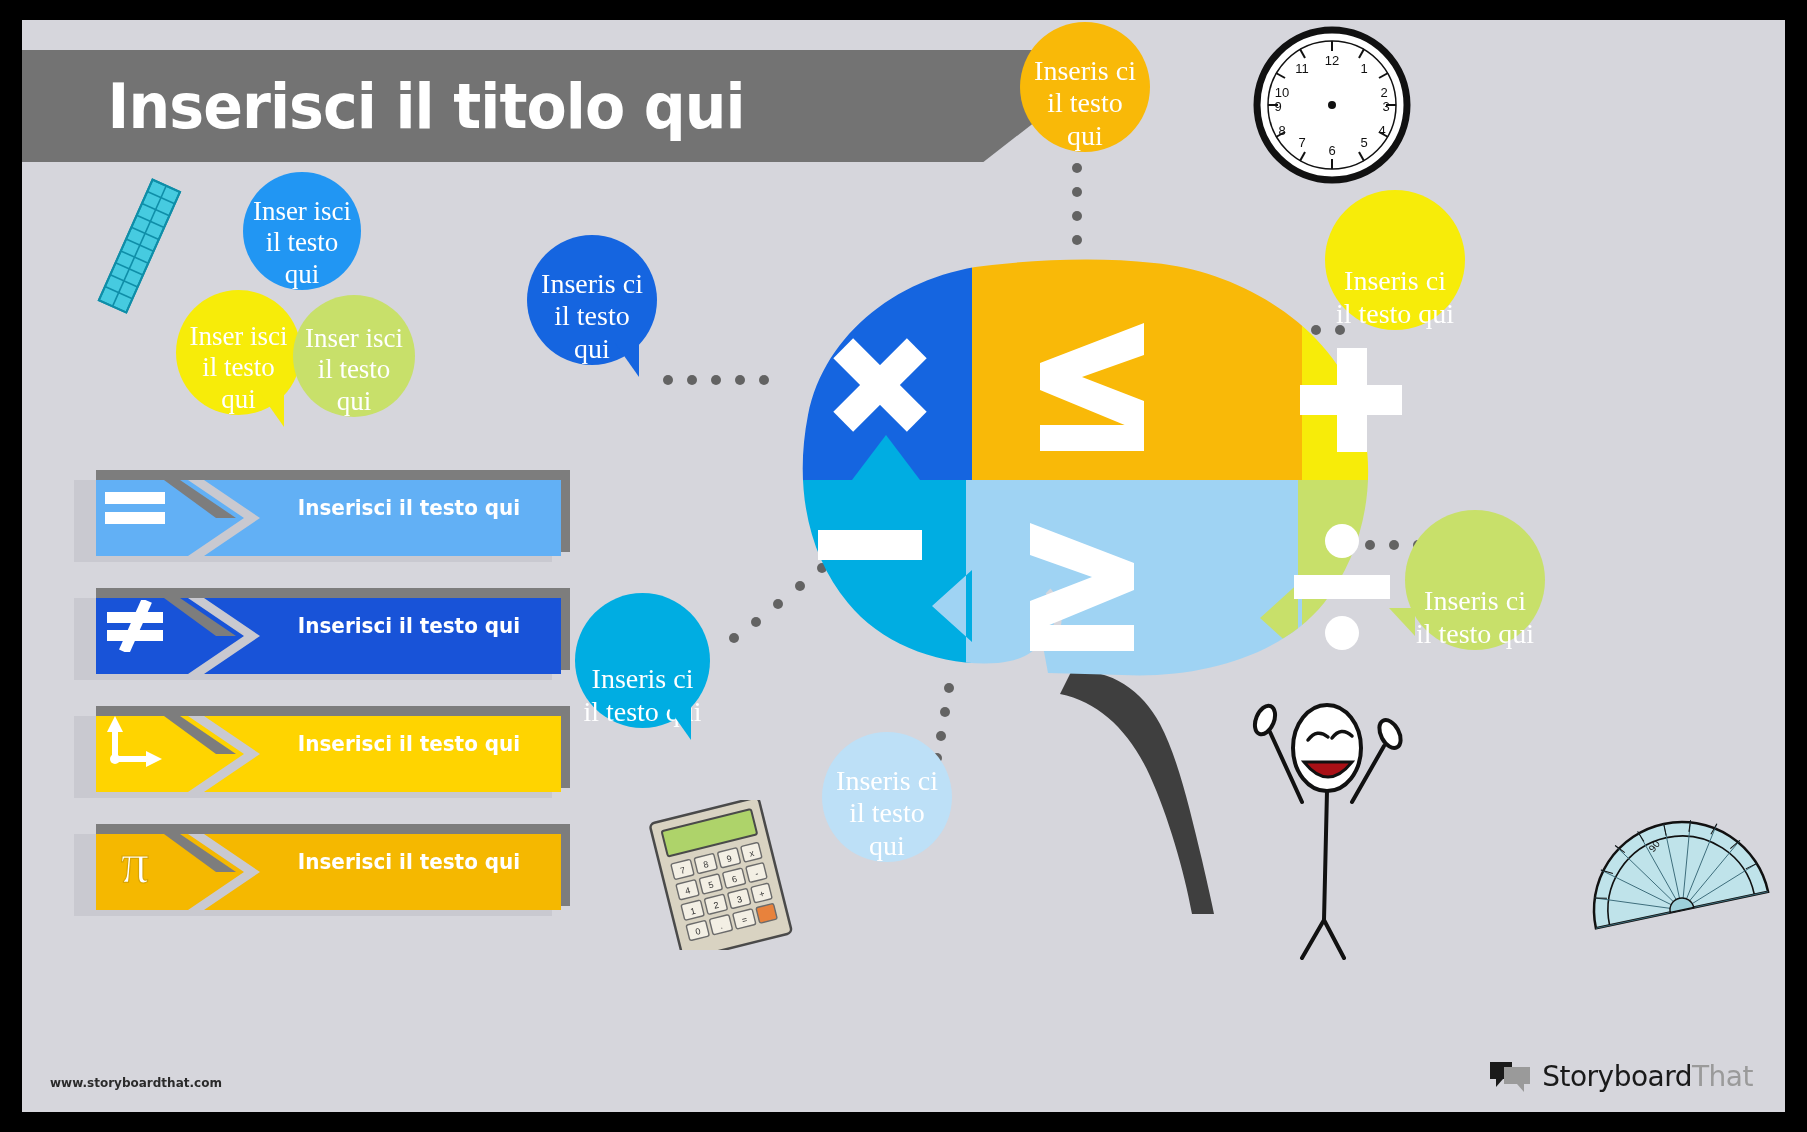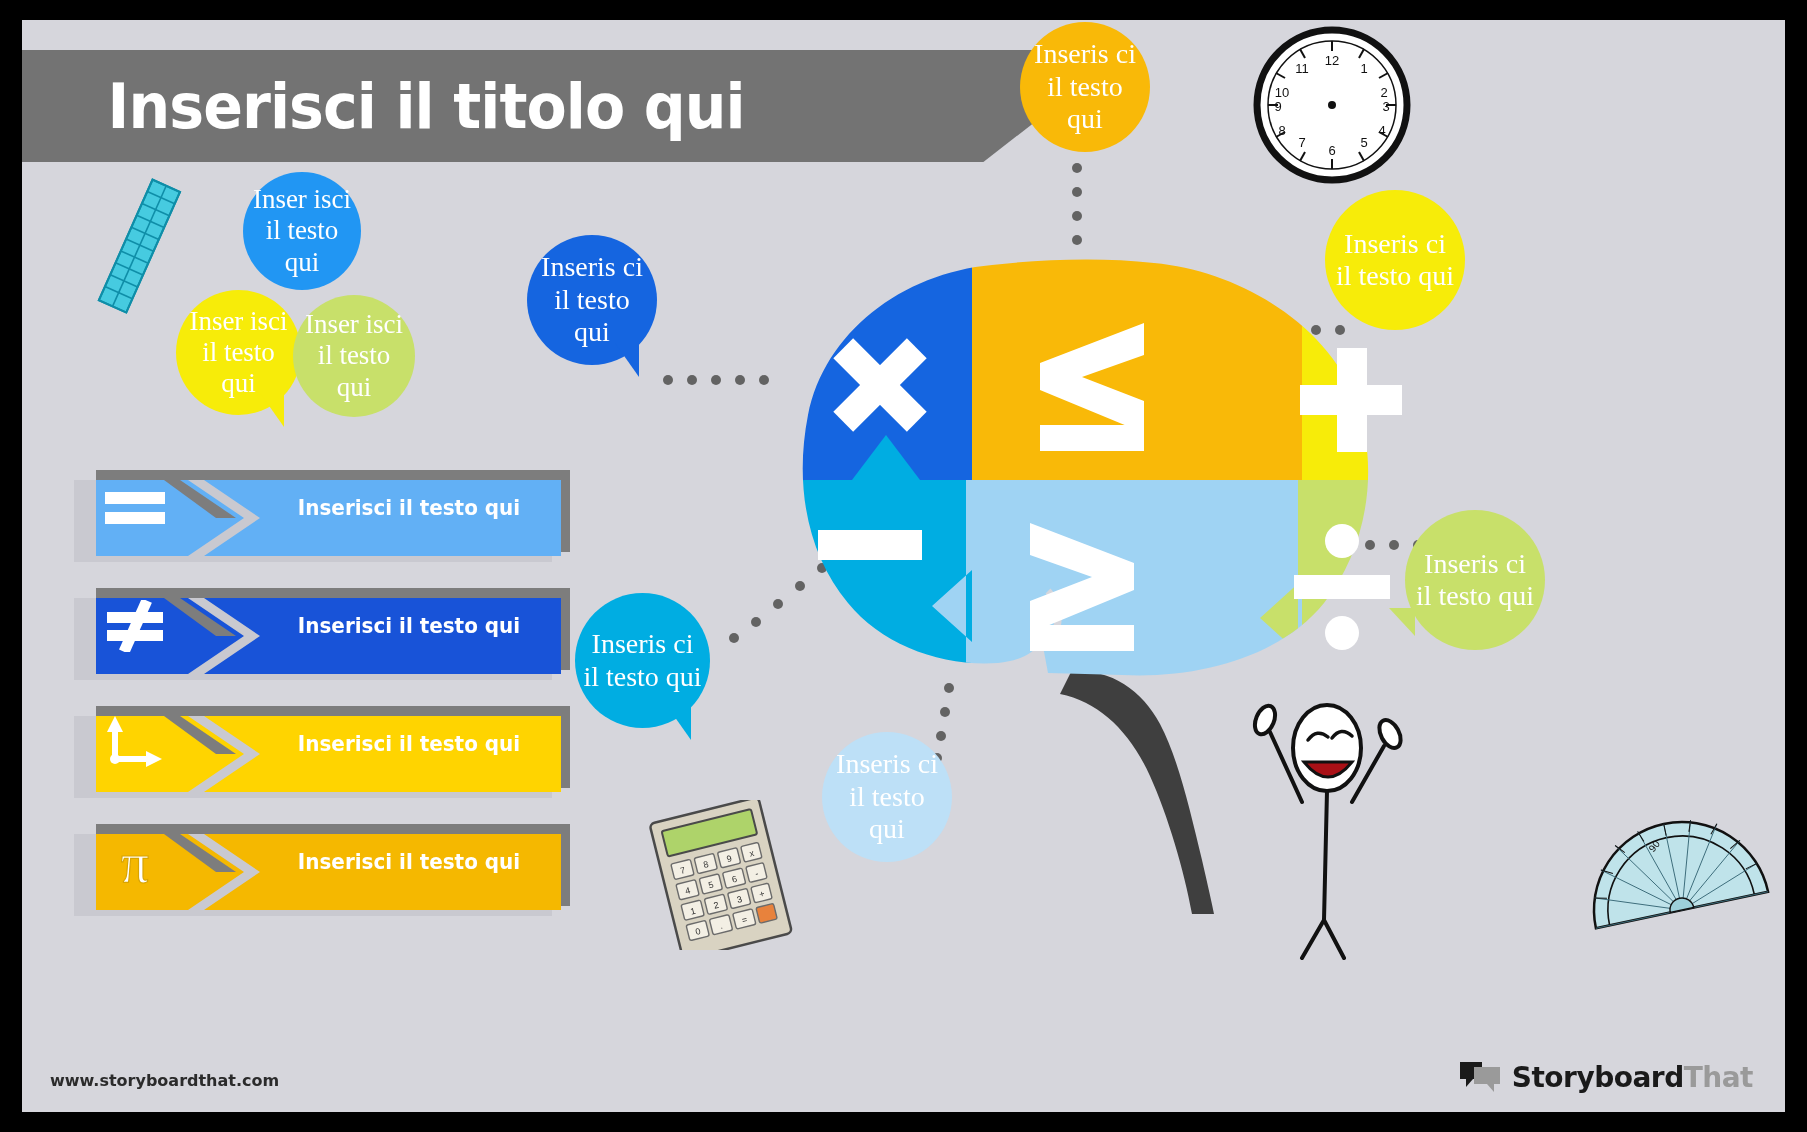--- a/index.html
+++ b/index.html
@@ -37,21 +37,21 @@
     letter-spacing:-1px;
     white-space:nowrap;
     transform:scaleX(0.93);
     transform-origin:left center;
   }
 
   
   .bubble {
     position:absolute;
     border-radius:50%;
-    display:flex; align-items:center; justify-content:center;
+    display:flex; align-items:flex-end; justify-content:center;
     text-align:center;
     color:#fff;
     font-family:"Liberation Serif", serif;
     line-height:1.16;
     z-index:6;
   }
   .bubble .btxt { padding:0 8px; display:block; }
   .bubble::after {
     content:"";
     position:absolute;
@@ -101,26 +101,26 @@
     font-weight:bold;
     font-size:21px;
     transform:scaleX(0.95);
   }
 
   
   #footer-url {
     position:absolute; left:28px; bottom:22px;
     font-family:"DejaVu Sans", sans-serif;
     font-weight:bold;
-    font-size:16px;
+    font-size:12px;
     color:#2b2b2b;
   }
   #logo {
     position:absolute; right:32px; bottom:18px;
-    display:flex; align-items:flex-end; gap:10px;font-weight:bold;
+    display:flex; align-items:flex-start; gap:10px;
   }
   #logo-text {
     font-family:"DejaVu Sans", sans-serif;
     font-size:28px; letter-spacing:-0.5px;
   }
   #logo-text .b { color:#1a1a1a; }
   #logo-text .g { color:#9a9a9a; }
 
   
   .art { position:absolute; }

